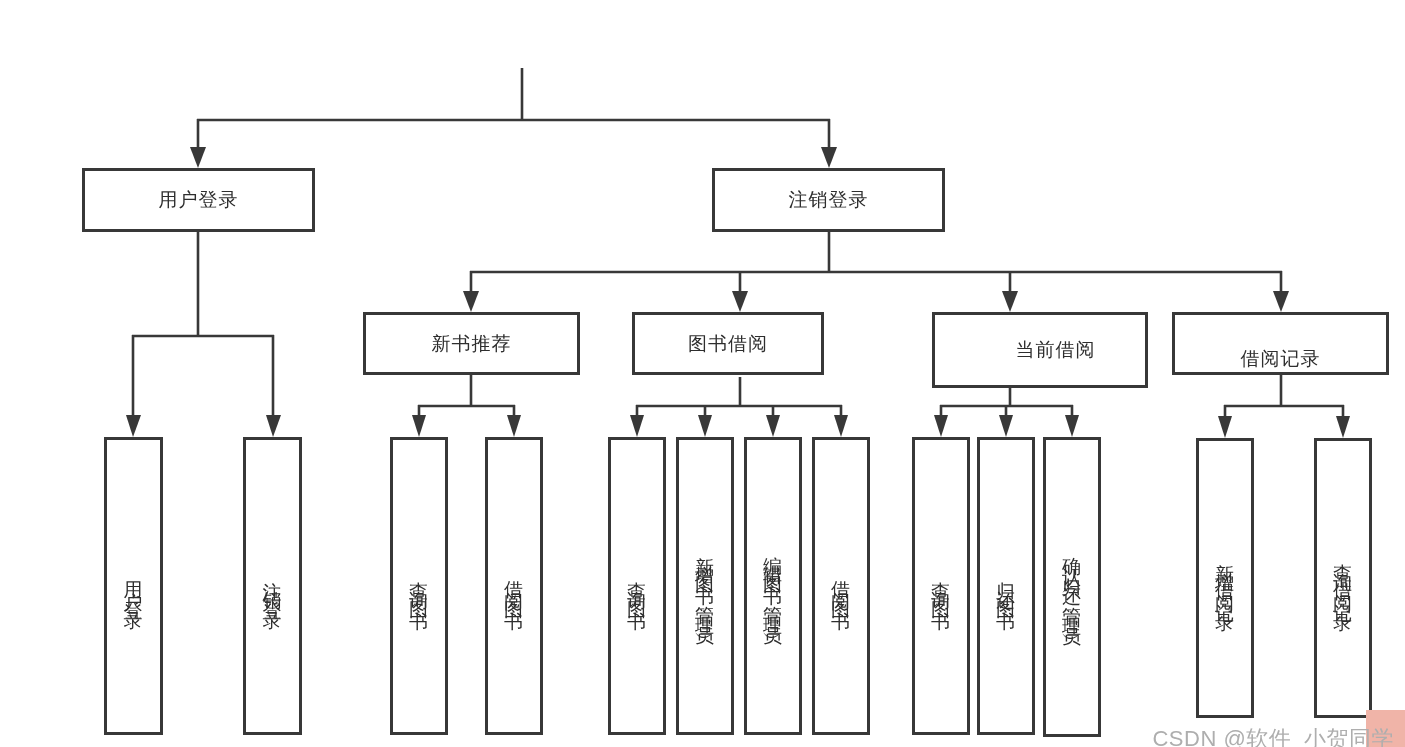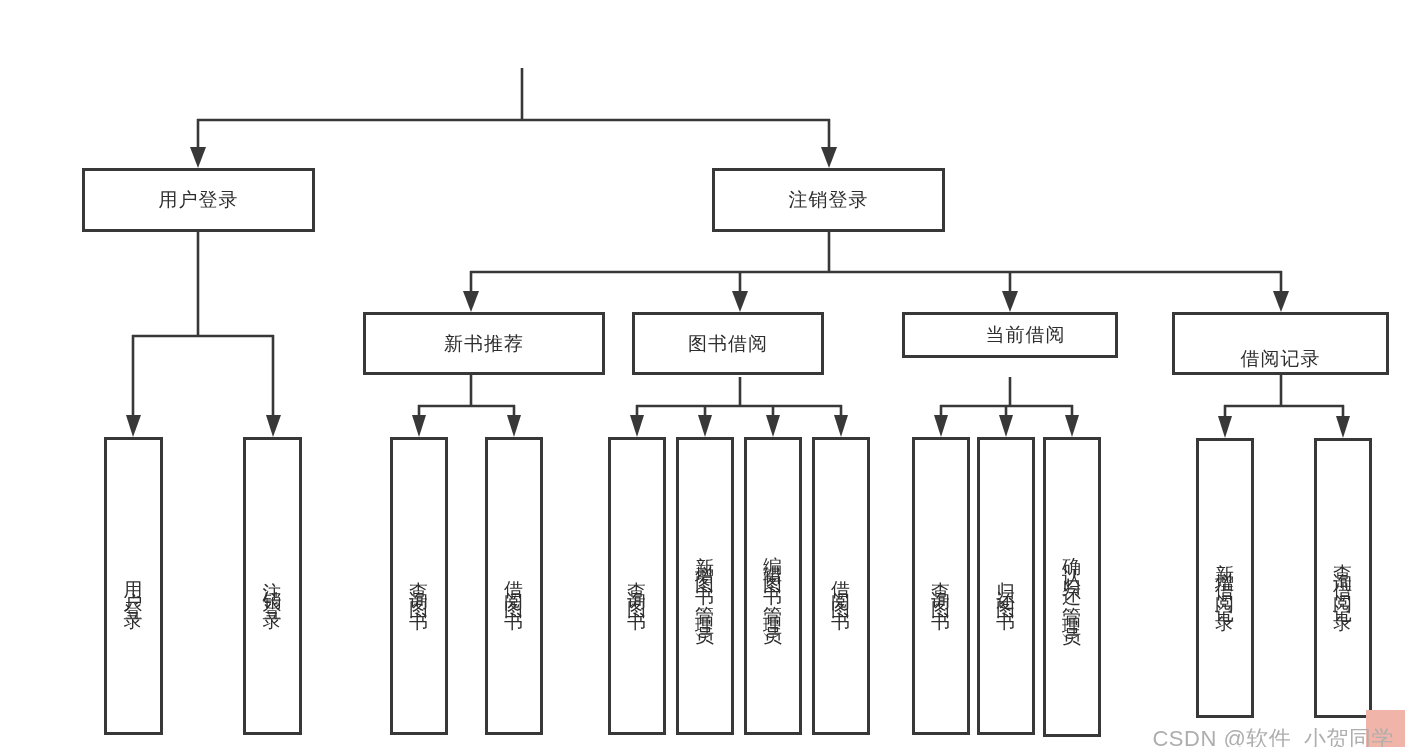--- a/index.html
+++ b/index.html
@@ -145,27 +145,27 @@
   </svg>
 
 
   <div class="node h" style="left:82px; top:168px; width:233px; height:64px;">
     <span>用户登录</span>
   </div>
   <div class="node h" style="left:712px; top:168px; width:233px; height:64px;">
     <span>注销登录</span>
   </div>
 
-  <div class="node h" style="left:363px; top:312px; width:242px; height:63px;">
+  <div class="node h" style="left:363px; top:312px; width:217px; height:63px;">
     <span>新书推荐</span>
   </div>
   <div class="node h" style="left:632px; top:312px; width:192px; height:63px;">
     <span>图书借阅</span>
   </div>
-  <div class="node h" style="left:902px; top:312px; width:216px; height:46px;padding-left:31px;">
+  <div class="node h" style="left:932px; top:312px; width:216px; height:76px;padding-left:31px;">
     <span>当前借阅</span>
   </div>
   <div class="node h" style="left:1172px; top:312px; width:217px; height:63px;align-items:flex-end;">
     <span>借阅记录</span>
   </div>
 
   <div class="node v" style="left:104px; top:437px; width:59px; height:298px;">
     <span class="vtext">用户登录</span>
   </div>
   <div class="node v" style="left:243px; top:437px; width:59px; height:298px;">

